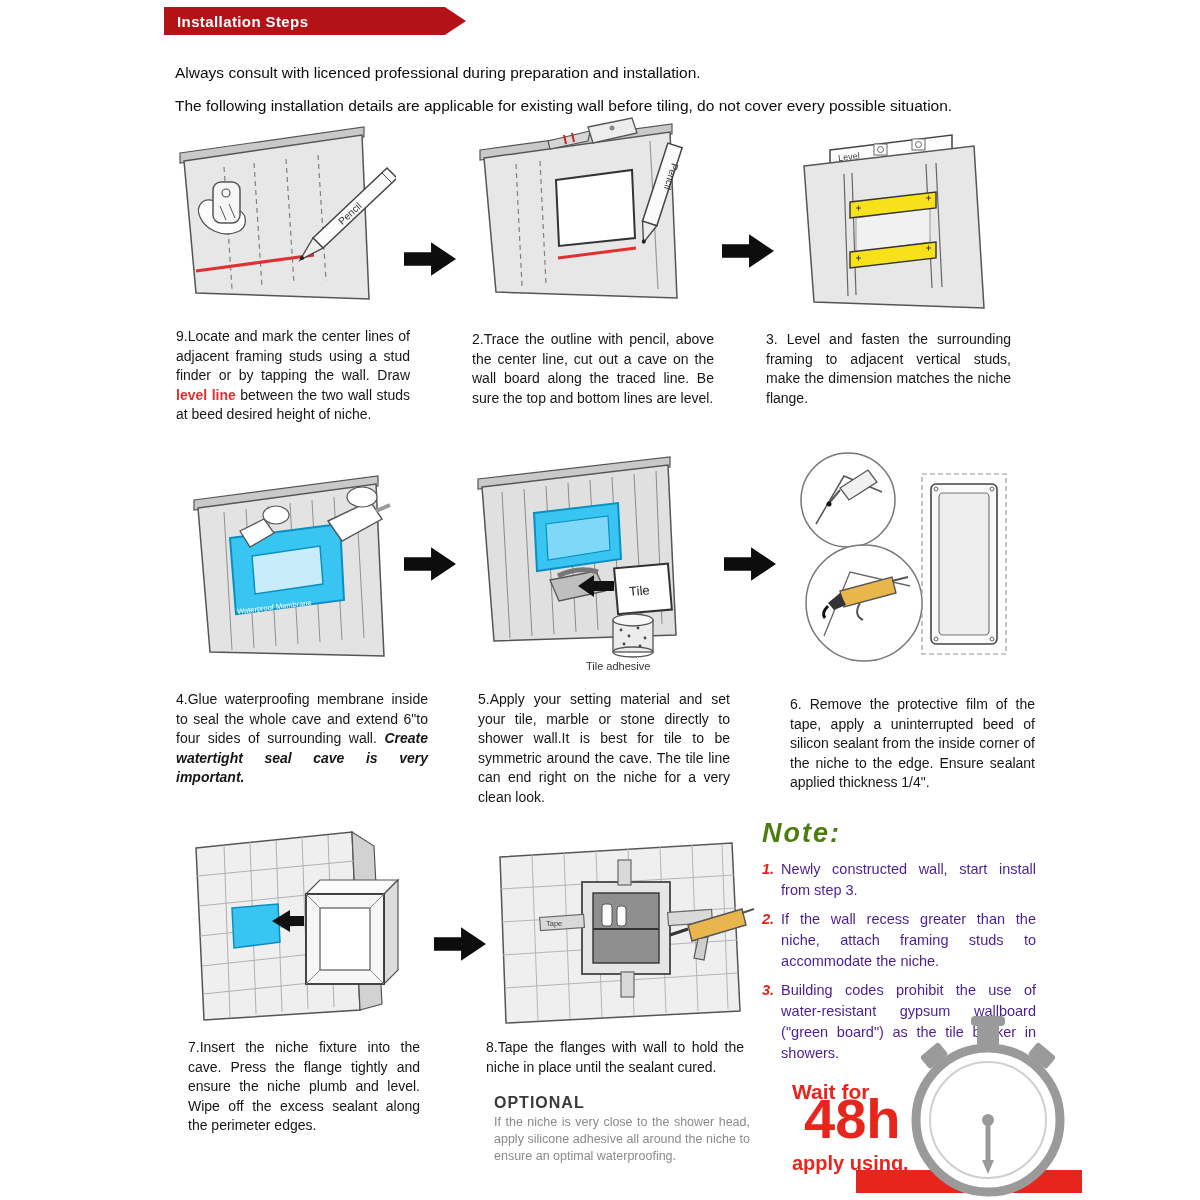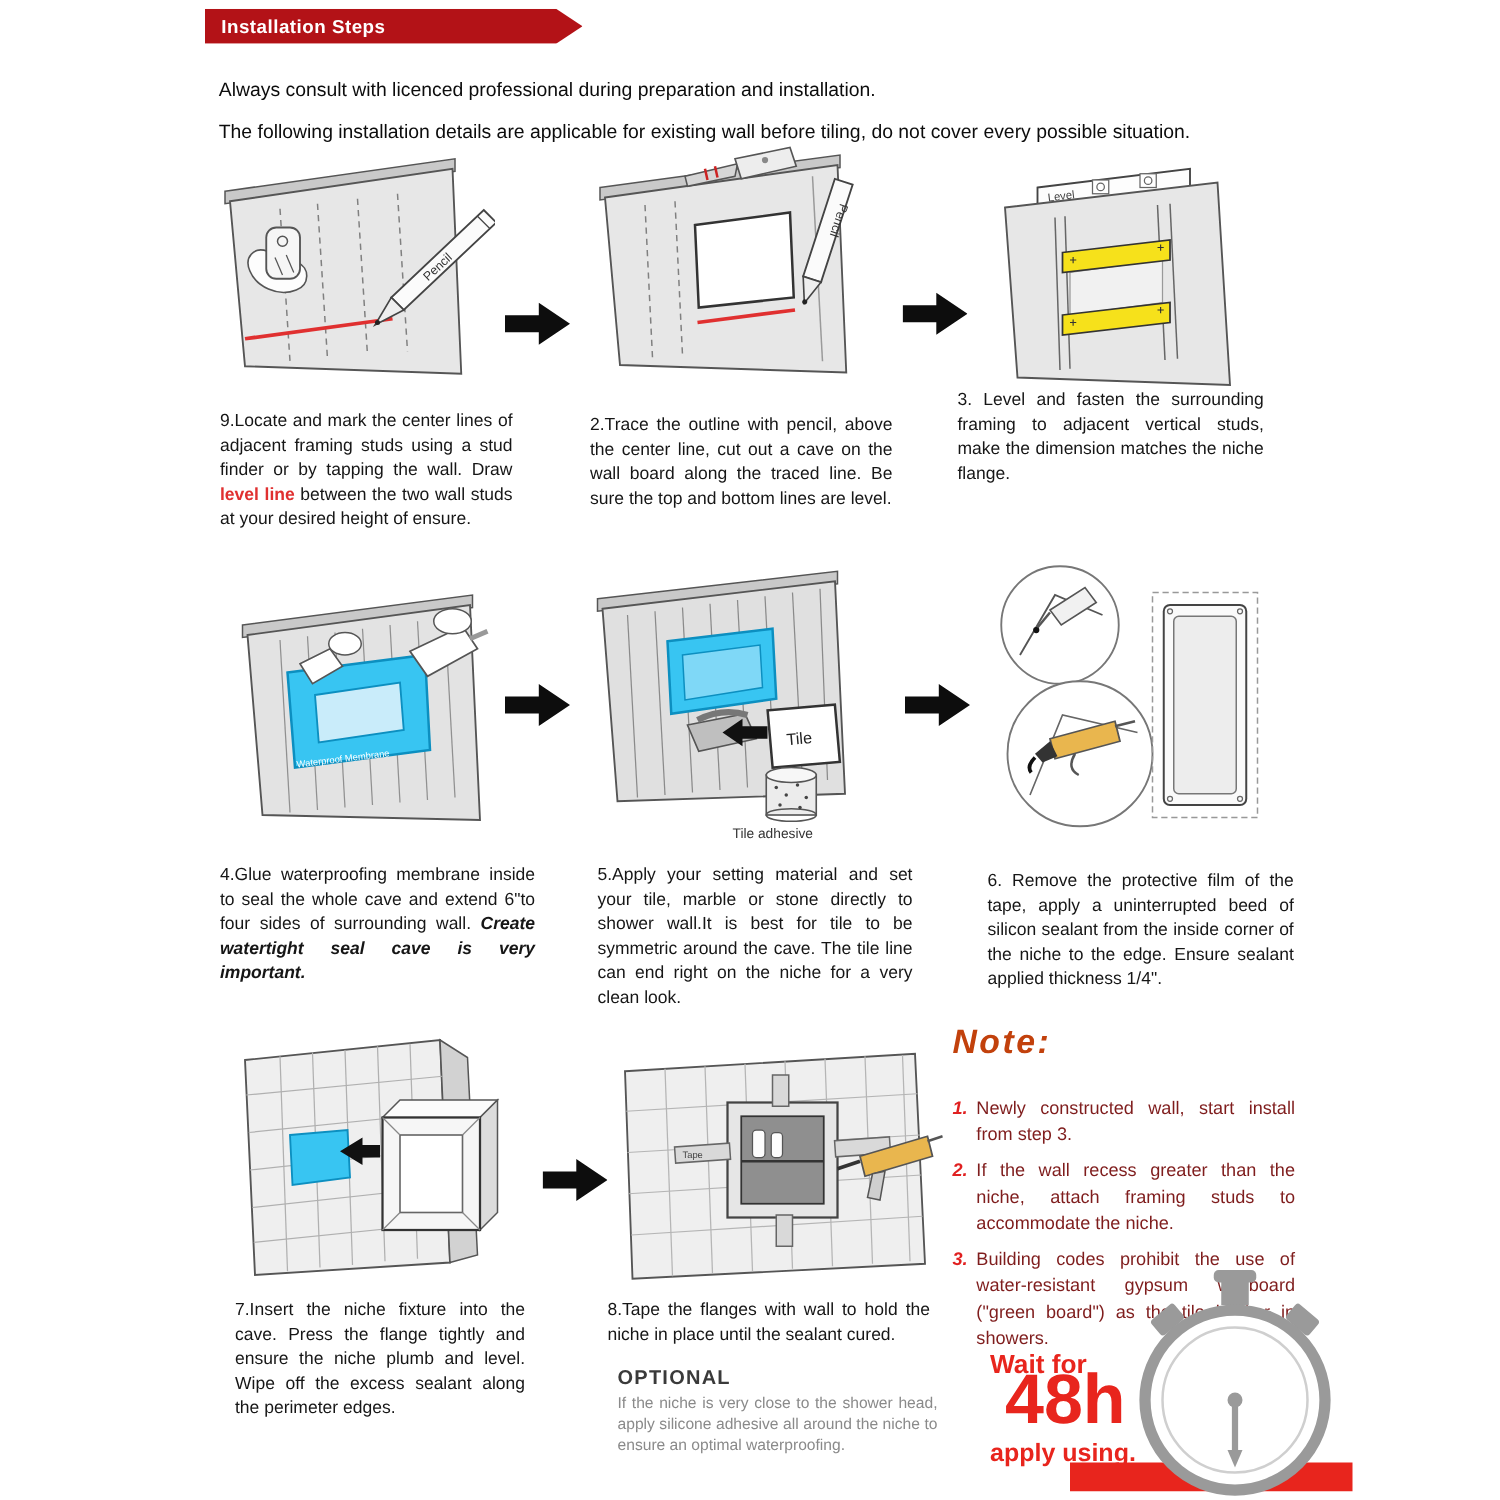--- a/index.html
+++ b/index.html
@@ -15,24 +15,24 @@
   .ill{position:absolute;}
 
   .arrow{position:absolute;width:52px;height:38px;background:#0d0d0d;
          clip-path:polygon(0 32%,52% 32%,52% 6%,100% 50%,52% 94%,52% 68%,0 68%);}
 
   .cap{position:absolute;font-size:14px;line-height:19.5px;color:#161616;text-align:justify;}
   .cap .hl{color:#e03030;font-weight:bold;}
   .cap .em{font-weight:bold;font-style:italic;}
 
   .note{position:absolute;left:762px;top:818px;width:274px;}
-  .note-title{color:#c2410c;font-weight:bold;font-style:italic;font-size:27px;letter-spacing:2px;margin-bottom:28px;}
+  .note-title{color:#4d7c0f;font-weight:bold;font-style:italic;font-size:27px;letter-spacing:2px;margin-bottom:10px;}
   .note-item{display:flex;gap:7px;margin-bottom:8px;font-size:14.5px;line-height:21px;}
   .note-num{color:#e02020;font-weight:bold;font-style:italic;flex:0 0 auto;}
-  .note-text{color:#7f1d1d;text-align:justify;}
+  .note-text{color:#4c1d95;text-align:justify;}
 
   .opt-title{position:absolute;left:494px;top:1094px;font-size:16px;font-weight:bold;color:#3a3a3a;letter-spacing:1px;}
   .opt-text{position:absolute;left:494px;top:1114px;width:256px;font-size:12.5px;line-height:17px;color:#8a8a8a;text-align:justify;}
 
   .wait-line1{position:absolute;left:792px;top:1080px;font-size:21px;font-weight:bold;color:#e8251d;}
   .wait-big{position:absolute;left:804px;top:1090px;font-size:56px;font-weight:bold;color:#e8251d;line-height:58px;}
   .wait-line2{position:absolute;left:792px;top:1152px;font-size:20px;font-weight:bold;color:#e8251d;}
   .red-bar{position:absolute;left:856px;top:1170px;width:226px;height:23px;background:#e8251d;}
 </style>
 </head>
@@ -121,23 +121,23 @@
         <line x1="148" y1="39" x2="154" y2="163"></line>
     </g>
     <polygon points="68,94 142,84 142,118 68,128" fill="#f1f1f1" stroke="#999" stroke-width="1"></polygon>
     <g>
       <polygon points="62,78 148,68 148,84 62,94" fill="#f6e11b" stroke="#333" stroke-width="1.4"></polygon>
       <polygon points="62,128 148,118 148,134 62,144" fill="#f6e11b" stroke="#333" stroke-width="1.4"></polygon>
       <path d="M68,84 l5,0 M70.5,81.5 l0,5 M138,74 l5,0 M140.5,71.5 l0,5 M68,134 l5,0 M70.5,131.5 l0,5 M138,124 l5,0 M140.5,121.5 l0,5" stroke="#333" stroke-width="0.9"></path>
     </g>
   </svg>
 
-  <div class="cap" style="left:176px;top:327px;width:234px"><span>9.Locate and mark the center lines of adjacent framing studs using a stud finder or by tapping the wall. Draw </span><span class="hl">level line</span><span> between the two wall studs at your desired height of ensure.</span></div>
+  <div class="cap" style="left:176px;top:327px;width:234px"><span>9.Locate and mark the center lines of adjacent framing studs using a stud finder or by tapping the wall. Draw </span><span class="hl">level line</span><span> between the two wall studs at beed desired height of niche.</span></div>
   <div class="cap" style="left:472px;top:330px;width:242px">2.Trace the outline with pencil, above the center line, cut out a cave on the wall board along the traced line. Be sure the top and bottom lines are level.</div>
-  <div class="cap" style="left:766px;top:310px;width:245px">3. Level and fasten the surrounding framing to adjacent vertical studs, make the dimension matches the niche flange.</div>
+  <div class="cap" style="left:766px;top:330px;width:245px">3. Level and fasten the surrounding framing to adjacent vertical studs, make the dimension matches the niche flange.</div>
 
   <svg class="ill" style="left:180px;top:465px" width="215" height="215" viewBox="0 0 215 215">
     <polygon points="14,35 198,11 198,21 14,45" fill="#c9c9c9" stroke="#555" stroke-width="1.2"></polygon>
     <polygon points="18,43 196,19 204,191 30,187" fill="#e3e3e3" stroke="#555" stroke-width="1.5"></polygon>
     <g stroke="#909090" stroke-width="1">
       <line x1="44" y1="47" x2="52" y2="185"></line>
         <line x1="66" y1="44" x2="74" y2="183"></line>
       <line x1="88" y1="41" x2="96" y2="181"></line>
         <line x1="110" y1="38" x2="118" y2="179"></line>
       <line x1="132" y1="35" x2="140" y2="177"></line>

